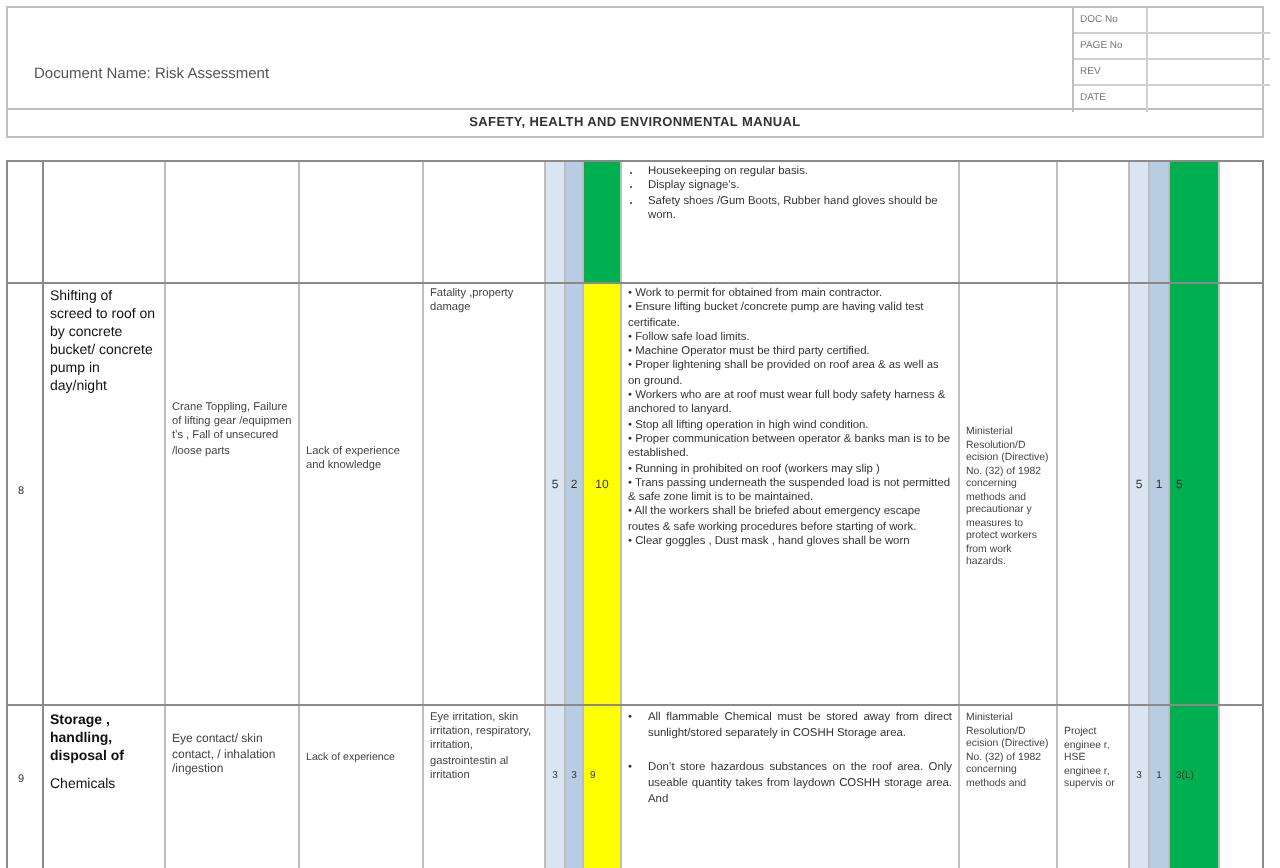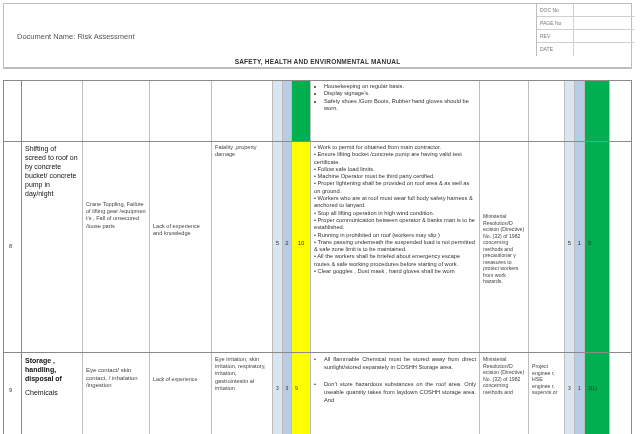--- a/index.html
+++ b/index.html
@@ -1,18 +1,18 @@
 <!DOCTYPE html>
 <html><head>
 <meta charset="utf-8">
 <style>
   html, body { margin:0; padding:0; background:#ffffff; }
   body { width:640px; height:434px; overflow:hidden; position:relative; font-family:"Liberation Sans", sans-serif; color:#222; }
   .hdr { position:absolute; left:3px; top:3px; width:630px; height:66px; }
-  .hdr-main { position:absolute; left:0; top:0; width:629px; height:65px; border:1px solid #bdbdbd; box-sizing:border-box; }
+  .hdr-main { position:absolute; left:0; top:0; width:629px; height:52px; border:1px solid #bdbdbd; box-sizing:border-box; }
   .docname { position:absolute; left:13px; top:28px; font-size:7.5px; color:#555; }
   .meta { position:absolute; left:532px; top:0; width:98px; height:52px; border-left:1px solid #bdbdbd; }
   .meta-row { height:13px; border-bottom:1px solid #d0d0d0; box-sizing:border-box; display:flex; }
   .meta-row:last-child { border-bottom:none; }
   .meta-label { width:33px; font-size:5px; color:#777; padding-left:3px; line-height:12px; border-right:1px solid #d0d0d0; }
   .meta-val { flex:1; }
   .manual { position:absolute; left:0; top:52px; width:629px; height:14px; border:1px solid #bdbdbd; border-top:none; box-sizing:border-box; text-align:center; font-size:6.5px; font-weight:bold; color:#333; line-height:13px; letter-spacing:0.2px; }
 
   .tbl { position:absolute; left:3px; top:80px; width:629px; }
   .row { position:absolute; left:0; width:629px; border-top:1px solid #8a8a8a; }

